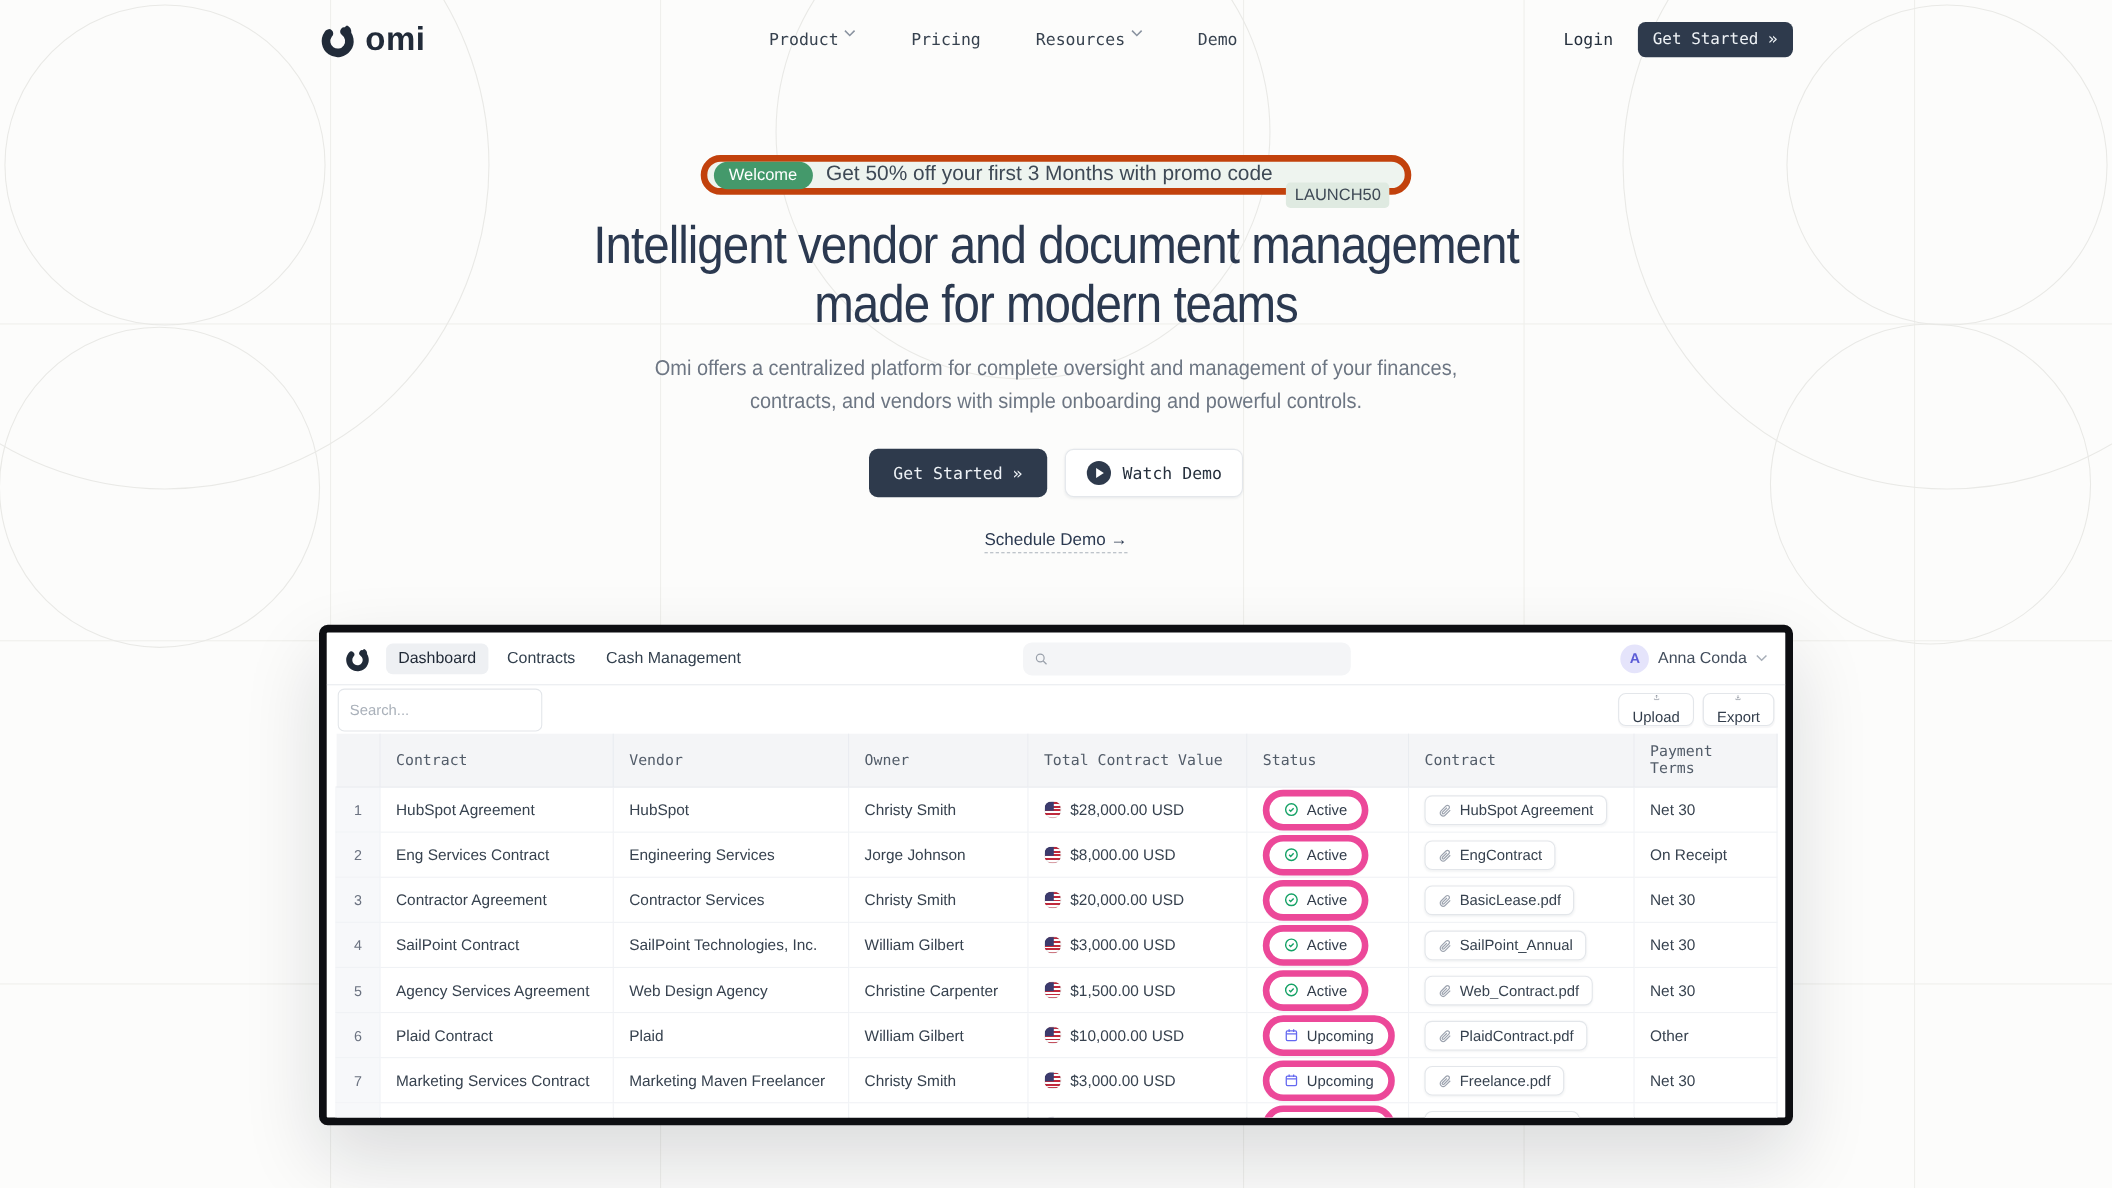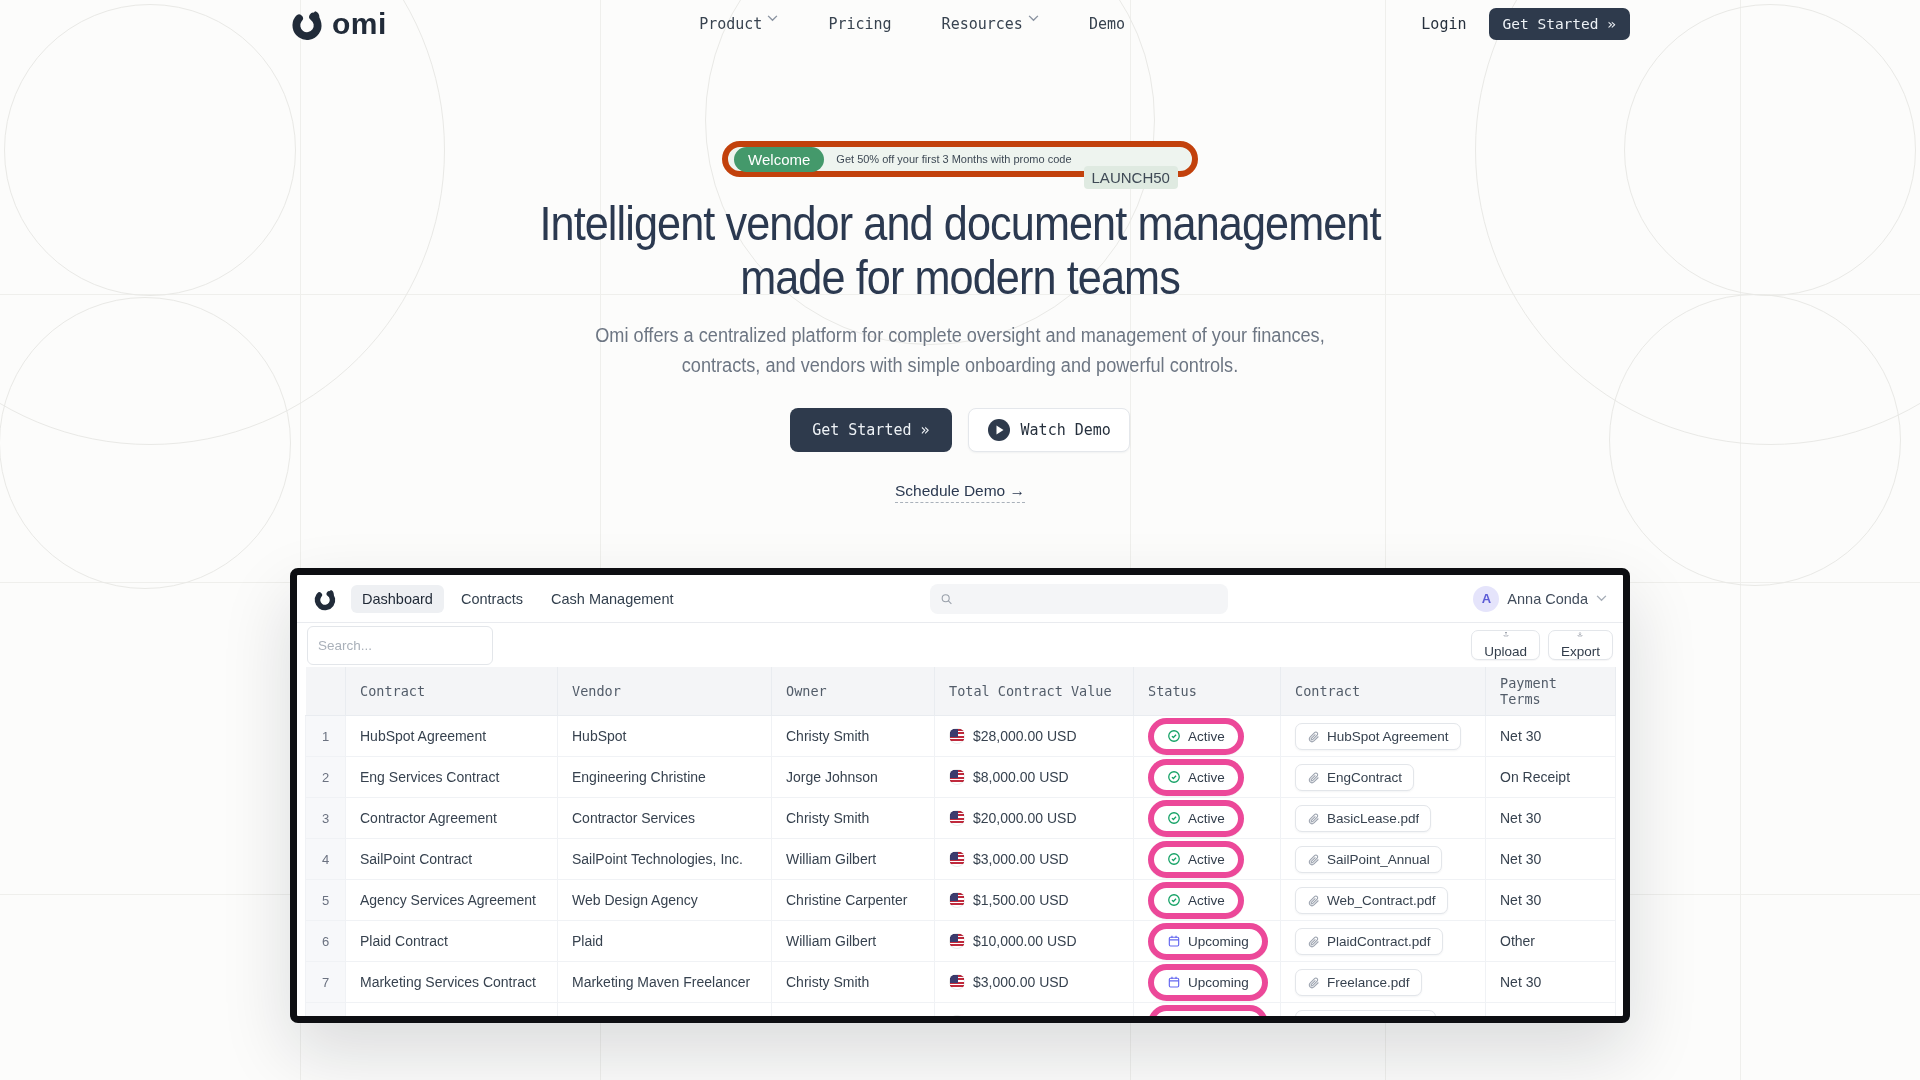--- a/index.html
+++ b/index.html
@@ -13,21 +13,21 @@
 
   
   .bg { position:absolute; inset:0; z-index:0; }
   .bg .circle { position:absolute; border:1px solid #e9e9e6; border-radius:50%; }
   .bg .vline  { position:absolute; top:0; bottom:0; width:1px; background:#efefec; }
   .bg .hline  { position:absolute; left:0; right:0; height:1px; background:#efefec; }
 
   .content { position:relative; z-index:1; }
 
   
-  .site-header { position:absolute; left:290px; top:4px; width:1340px; height:40px;
+  .site-header { position:absolute; left:290px; top:16px; width:1340px; height:40px;
     display:flex; align-items:center; }
   .brand { display:flex; align-items:center; gap:8px; cursor:pointer; }
   .brand .wordmark { font-size:30px; font-weight:700; letter-spacing:.5px; color:#212b39; }
   .main-nav { display:flex; align-items:center; gap:34px; margin:0 auto;
     font-family:"DejaVu Sans Mono","Liberation Mono",monospace; font-size:15px; color:#37424f; }
   .nav-item { display:flex; align-items:flex-start; gap:5px; cursor:pointer;margin-left:16px; }
   .auth { display:flex; align-items:center; gap:22px; }
   .login { font-family:"DejaVu Sans Mono","Liberation Mono",monospace; font-size:15px; color:#26303d; cursor:pointer; }
   .btn-dark {
     font-family:"DejaVu Sans Mono","Liberation Mono",monospace;
@@ -37,21 +37,21 @@
 
   
   .hero { position:absolute; left:0; top:141px; width:1920px; text-align:center; }
   .promo {
     display:inline-flex; align-items:center; gap:12px;
     background:#eef4ef; border:6px solid #c2410c; border-radius:999px;
     padding:5px 14px 5px 6px; height:36px;
   }
   .promo-label { background:#44996b; color:#ffffff; border-radius:999px;
     padding:4px 14px; font-size:15px; }
-  .promo-text { font-size:11px; color:#3e4955; }
+  .promo-text { font-size:19px; color:#3e4955; }
   .promo-code { background:#dfeae1; border-radius:4px; padding:3px 8px;
     font-size:15px; color:#3e4955;margin-top:36px; }
   .hero-title {
     margin-top:20px; font-size:48px; line-height:1.13; font-weight:500;
     letter-spacing:-1px; color:#2b3950; transform:scaleX(.9);
   }
   .hero-sub {
     margin-top:16px; font-size:19.5px; line-height:1.5; color:#6d7683;
     transform:scaleX(.93);
   }
@@ -340,21 +340,21 @@
         </svg>
         <span>HubSpot Agreement</span>
       </span>
     </td>
     <td class="c-terms">Net 30</td>
   </tr>
 
   <tr>
     <td class="c-num">2</td>
     <td>Eng Services Contract</td>
-    <td>Engineering Christine</td>
+    <td>Engineering Services</td>
     <td>Jorge Johnson</td>
     <td>
       <span class="cell-flex">
         <span class="flag"></span>
         <span>$8,000.00 USD</span>
       </span>
     </td>
     <td>
       <span class="pill st-active">
         <svg class="ic ic-active" width="14" height="14" viewBox="0 0 24 24" fill="none" stroke="#15a266" stroke-width="2.2">

